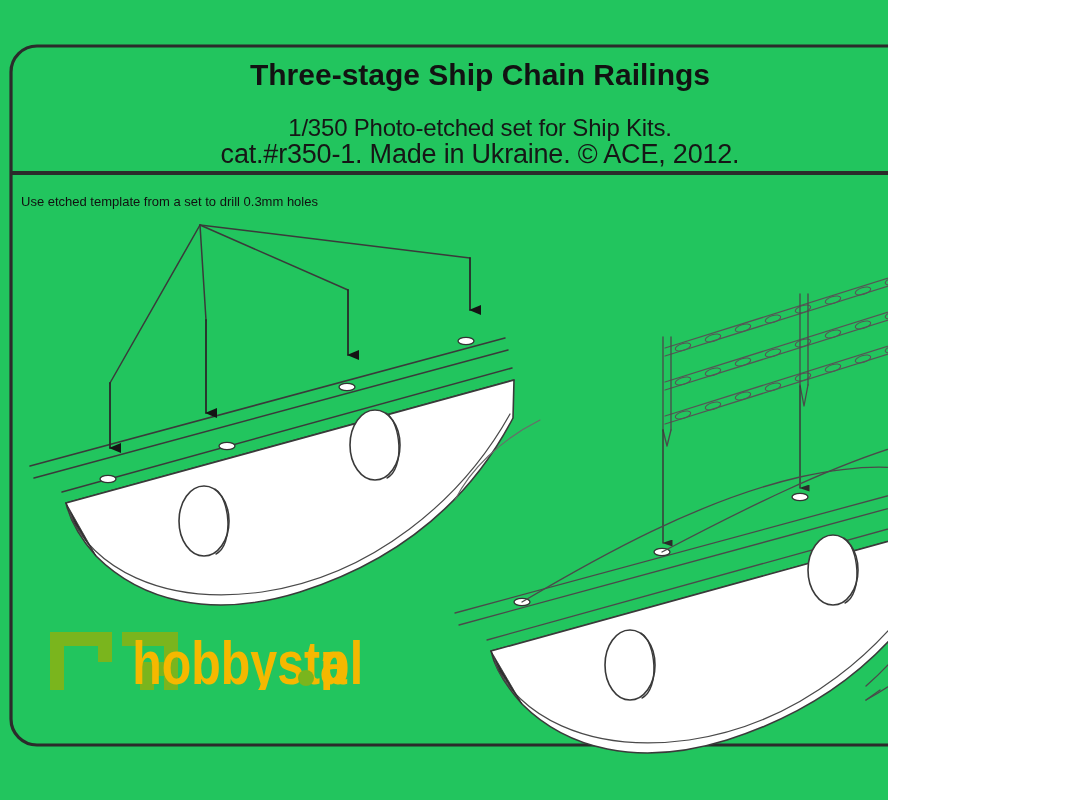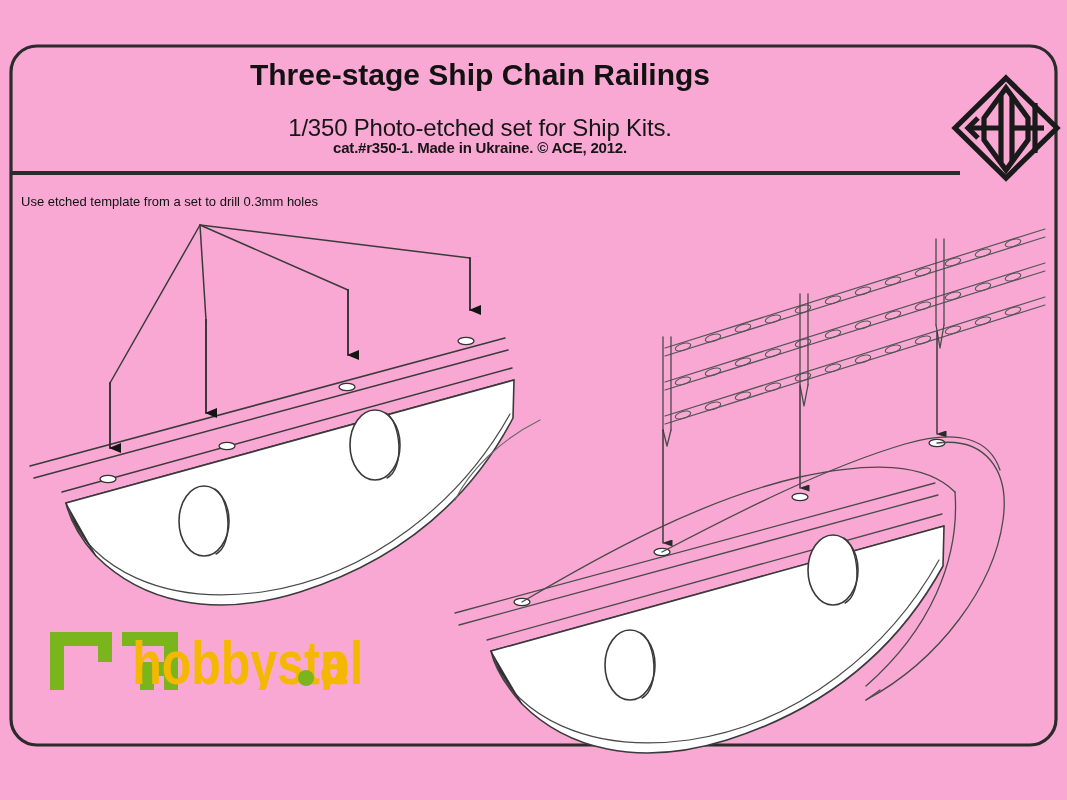--- a/index.html
+++ b/index.html
@@ -6,23 +6,23 @@
   html, body {
     margin: 0;
     padding: 0;
     background: #ffffff;
   }
   body {
     font-family: "Liberation Sans", sans-serif;
   }
   #sheet {
     position: relative;
-    width: 1067px;
+    width: 888px;
     height: 800px;
-    background: #f9a8d4;
+    background: #22c55e;
     overflow: hidden;
   }
   #sheet-svg {
     position: absolute;
     left: 0;
     top: 0;
     width: 1067px;
     height: 800px;
   }
   
@@ -42,22 +42,22 @@
     letter-spacing: 0px;
   }
   #title-sub {
     top: 114px;
     font-size: 24px;
     font-weight: normal;
     color: #161616;
   }
   #title-cat {
     top: 139px;
-    font-size: 15px;
-    font-weight: bold;
+    font-size: 27px;
+    font-weight: normal;
     color: #161616;
   }
   
   .note {
     position: absolute;
     color: #101010;
     white-space: nowrap;
   }
   #note-drill {
     left: 21px;

